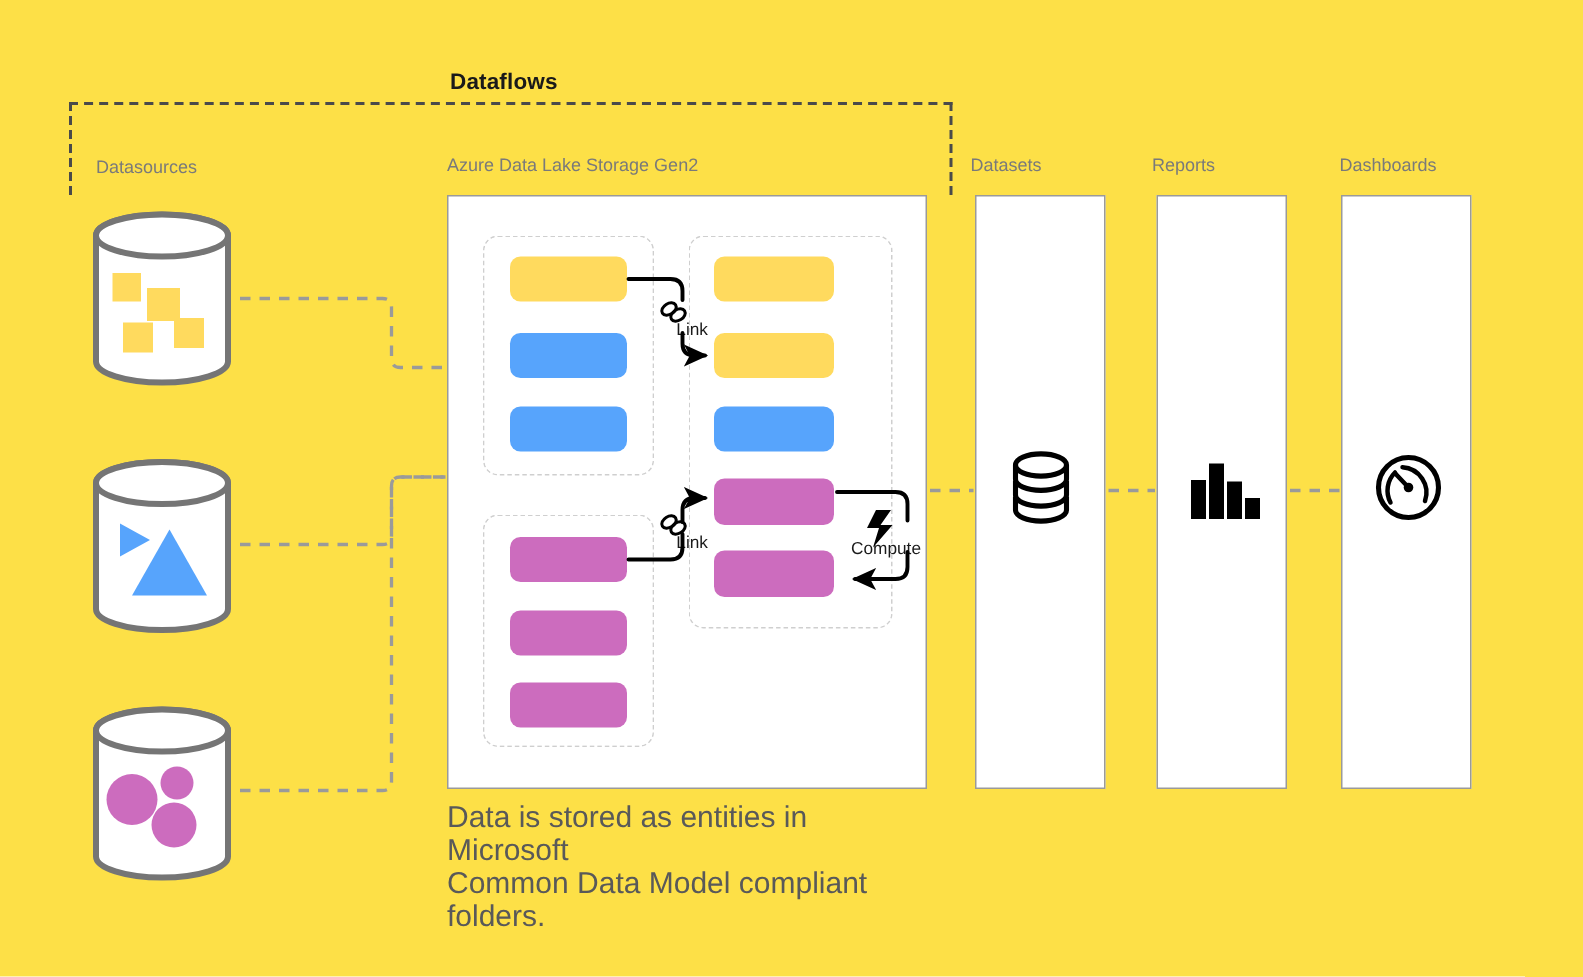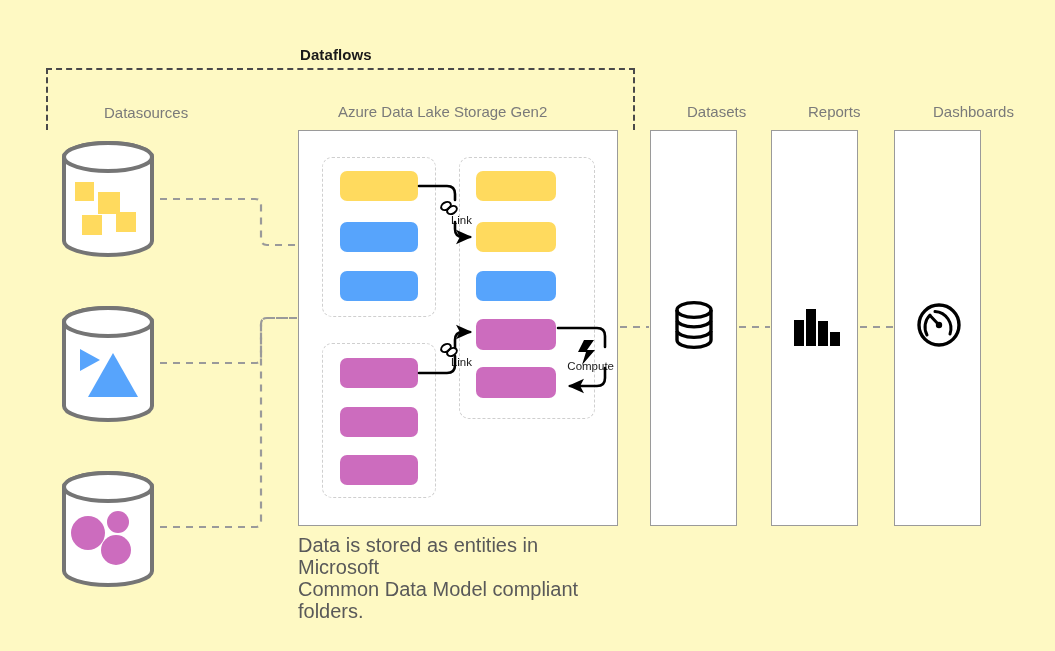--- a/index.html
+++ b/index.html
@@ -8,21 +8,21 @@
     background: #ffffff;
   }
   body {
     font-family: "Liberation Sans", sans-serif;
     color: #595959;
   }
   #canvas {
     position: relative;
     width: 1055px;
     height: 651px;
-    background: #fef9c3;
+    background: #fde047;
     overflow: hidden;
   }
   .abs { position: absolute; }
 
   
   #dataflows-boundary {
     left: 46px;
     top: 68px;
     width: 589px;
     height: 62px;
@@ -34,24 +34,23 @@
     left: 300px;
     top: 46px;
     font-size: 15px;
     font-weight: bold;
     color: #1a1a1a;
     letter-spacing: .1px;
   }
 
   
   .col-heading {
-    font-size: 15px;
+    font-size: 12px;
     color: #7a7a7a;
     white-space: nowrap;
-    margin-left: 40px;
   }
 
   
   .panel {
     border: 1.5px solid #9a9a9a;
     background: #ffffff;
     box-sizing: border-box;
   }
 
   

